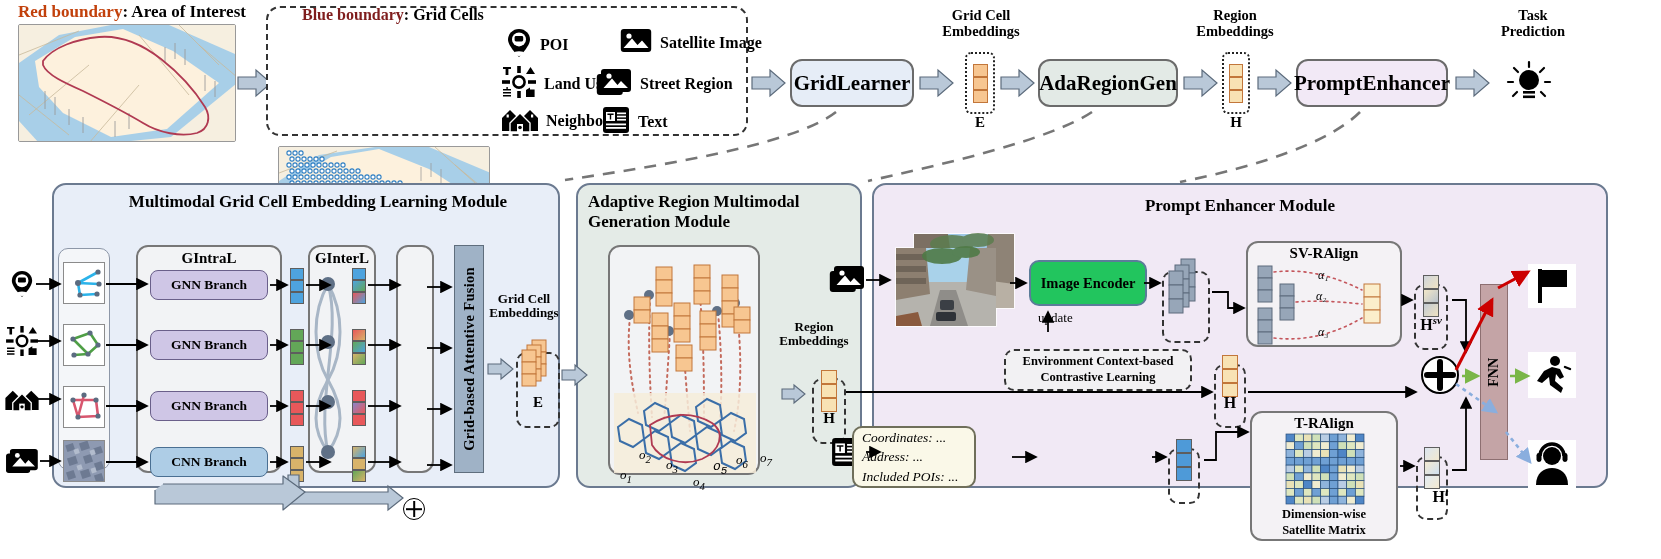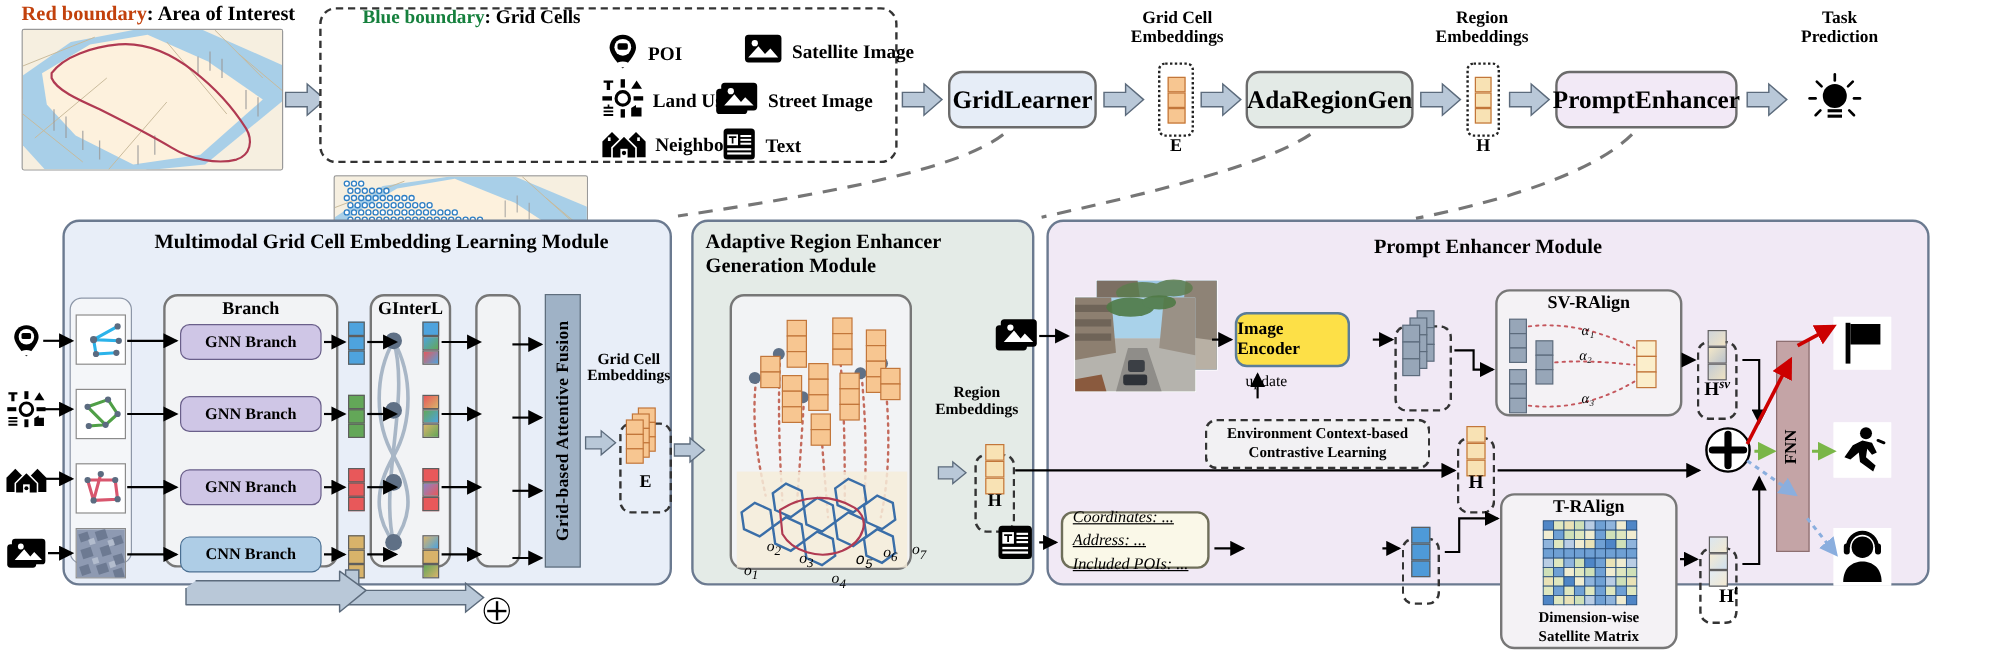--- a/index.html
+++ b/index.html
@@ -116,21 +116,21 @@
 
 <div class="abs" style="left:238px; top:68px;">
   <svg width="34" height="30" viewBox="0 0 34 30">
     <polygon points="0,9 18,9 18,2 33,15 18,28 18,21 0,21" fill="#b9c8d8" stroke="#5c6b7c" stroke-width="1.2"></polygon>
   </svg>
 </div>
 
 <div class="abs" id="topLegendBox"></div>
 
 <div class="abs" style="left:302px; top:6px; font-size:16px; font-weight:bold;">
-  <span style="color:#15803d;font-family:Liberation Serif, serif;">Blue boundary</span><span style="color:#000;">: Grid Cells</span>
+  <span style="color:#7f1d1d;font-family:Liberation Serif, serif;">Blue boundary</span><span style="color:#000;">: Grid Cells</span>
 </div>
 
 <div class="abs mapimg" style="left:278px; top:28px; width:212px; height:104px; border-radius:2px;">
   <svg width="212" height="104" viewBox="0 0 212 104">
     <rect width="212" height="104" fill="#f6efe0"></rect>
     <polygon points="0,34 40,8 96,0 150,0 212,26 212,52 150,98 88,104 18,104 0,86" fill="#a8cfe8"></polygon>
     <polygon points="14,32 52,10 100,2 150,22 196,52 144,92 88,100 42,78 18,56" fill="#fdf1dd"></polygon>
     <g stroke="#c8b99a" stroke-width="0.8" fill="none">
       <path d="M0,26 L58,4 M0,64 L48,100 M156,0 L196,36 M66,104 L116,54 M176,18 L212,48"></path>
     </g>
@@ -406,21 +406,21 @@
 
 <div class="abs legend-row" style="left:596px; top:68px;">
   <span>
     <svg width="36" height="28" viewBox="0 0 36 28">
       <rect x="0.8" y="6" width="26" height="21" rx="3" fill="#000"></rect>
       <rect x="5" y="1" width="30" height="23" rx="3" fill="#000"></rect>
       <circle cx="13" cy="8" r="2.6" fill="#fff"></circle>
       <path d="M7.5,20 L16,10.5 L21.5,17 L25,13 L32,20 Z" fill="#fff"></path>
     </svg>
   </span>
-  <span class="legend-label">Street Image</span>
+  <span class="legend-label">Street Region</span>
 </div>
 
 <div class="abs legend-row" style="left:602px; top:106px;">
   <span>
     <svg width="28" height="28" viewBox="0 0 28 28">
       <rect x="1" y="1" width="26" height="26" rx="3" fill="#000"></rect>
       <rect x="4" y="6" width="9" height="9" fill="#fff"></rect>
       <path d="M5.4,7.6 h6.2 v1.4 h-2.4 v4.6 h-1.4 v-4.6 h-2.4 z" fill="#000"></path>
       <rect x="15" y="6.5" width="9" height="1.7" fill="#fff"></rect>
       <rect x="15" y="9.7" width="9" height="1.7" fill="#fff"></rect>
@@ -635,21 +635,21 @@
     <g fill="#b9c2d2" opacity="0.85">
       <rect x="10" y="8" width="5" height="5" transform="rotate(-18 12 10)"></rect>
       <rect x="26" y="9" width="5" height="5" transform="rotate(-18 28 11)"></rect>
       <rect x="13" y="24" width="5" height="5" transform="rotate(-18 15 26)"></rect>
       <rect x="27" y="27" width="5" height="5" transform="rotate(-18 29 29)"></rect>
     </g>
   </svg>
 </div>
 
 <div class="abs innerbox" style="left:136px; top:245px; width:146px; height:228px; background:#f2f3f5;"></div>
-<div class="abs sublbl" style="left:136px; top:250px; width:146px; font-size:15px;">Branch</div>
+<div class="abs sublbl" style="left:136px; top:250px; width:146px; font-size:15px;">GIntraL</div>
 
 <div class="abs gnn" style="left:150px; top:270px; width:118px; height:30px;">
   <span>GNN Branch</span>
 </div>
 <div class="abs gnn" style="left:150px; top:330px; width:118px; height:30px;">
   <span>GNN Branch</span>
 </div>
 <div class="abs gnn" style="left:150px; top:391px; width:118px; height:30px;">
   <span>GNN Branch</span>
 </div>
@@ -785,21 +785,21 @@
 
   <g fill="#b9c8d8" stroke="#5c6b7c" stroke-width="1.2">
     <path d="M311,537 L311,554 L400,554 L400,548 L415,560 L400,572 L400,566 L300,566 L300,537 Z" transform="translate(-12,-62) scale(1)"></path>
   </g>
 </svg>
 <svg class="abs" style="left:155px; top:476px;" width="240" height="34">
   <path d="M0,14 L0,28 L128,28 L128,34 L150,16 L128,0 L128,8 L8,8" fill="#b9c8d8" stroke="#5c6b7c" stroke-width="1.2" stroke-linejoin="round"></path>
 </svg>
 
 <div class="abs" id="mod2"></div>
-<div class="abs modtitle" style="left:588px; top:192px; width:262px; white-space:pre-line; text-align:left;">Adaptive Region Enhancer
+<div class="abs modtitle" style="left:588px; top:192px; width:262px; white-space:pre-line; text-align:left;">Adaptive Region Multimodal
 Generation Module</div>
 
 <div class="abs innerbox" style="left:608px; top:245px; width:152px; height:230px; background:#f2f3f5;"></div>
 
 <svg class="abs" style="left:608px; top:245px;" width="152" height="230">
 
   <g stroke="#c46a5c" stroke-width="2" fill="none" stroke-dasharray="2,4" stroke-linecap="round">
     <path d="M22,72 C18,110 24,140 30,168"></path>
     <path d="M42,52 C40,100 42,140 44,172"></path>
     <path d="M62,88 C60,120 58,150 56,176"></path>
@@ -959,22 +959,22 @@
       <ellipse cx="64" cy="22" rx="20" ry="8"></ellipse>
       <ellipse cx="88" cy="18" rx="14" ry="6"></ellipse>
     </g>
     <path d="M52,92 L62,56 L78,56 L90,92 Z" fill="#8f8d89"></path>
     <rect x="62" y="66" width="14" height="10" rx="2" fill="#3b3f45"></rect>
     <rect x="58" y="78" width="20" height="9" rx="2" fill="#2e3238"></rect>
     <path d="M18,82 L40,78 L44,92 L18,92 Z" fill="#8a5a3e"></path>
   </svg>
 </div>
 
-<div class="abs" style="left:1029px; top:260px; width:96px; height:46px;
-            border:2px solid #5b7d99; border-radius:10px; background:#fde047;
+<div class="abs" style="left:1029px; top:260px; width:118px; height:46px;
+            border:2px solid #5b7d99; border-radius:10px; background:#22c55e;
             display:flex; align-items:center; justify-content:center;
             font-weight:bold; font-size:14.5px;">
   <span>Image Encoder</span>
 </div>
 
 <div class="abs" style="left:1038px; top:310px; font-size:13px;">update</div>
 
 <div class="abs dashbox" style="left:1004px; top:333px; width:188px; height:42px; background:#f2f1f3;
             display:flex; align-items:center; justify-content:center;
             text-align:center; font-weight:bold; font-size:12.5px; line-height:1.25;
@@ -1037,22 +1037,22 @@
 </div>
 
 <div class="abs dashbox" style="left:1214px; top:348px; width:32px; height:64px;"></div>
 <div class="abs cellcol" style="left:1222px; top:355px;">
   <div class="cell" style="width:16px;height:14px;background:#f8e2b4;"></div>
   <div class="cell" style="width:16px;height:14px;background:#f8e2b4;"></div>
   <div class="cell" style="width:16px;height:14px;background:#f8e2b4;"></div>
 </div>
 <div class="abs hlabel" style="left:1214px; top:394px; width:32px; text-align:center;">H</div>
 
-<div class="abs textcard" style="left:884px; top:426px; width:124px; height:48px; white-space:pre-line;
-            display:flex; align-items:center;text-decoration:underline;">Coordinates: ...
+<div class="abs textcard" style="left:852px; top:426px; width:124px; height:62px; white-space:pre-line;
+            display:flex; align-items:center;">Coordinates: ...
 Address: ...
 Included POIs: ...</div>
 
 <div class="abs dashbox" style="left:1168px; top:432px; width:32px; height:56px;"></div>
 <div class="abs cellcol" style="left:1176px; top:439px;">
   <div class="seg" style="width:16px;height:14px;background:#4e9ad8;"></div>
   <div class="seg" style="width:16px;height:14px;background:#4e9ad8;"></div>
   <div class="seg" style="width:16px;height:14px;background:#4e9ad8;"></div>
 </div>
 

